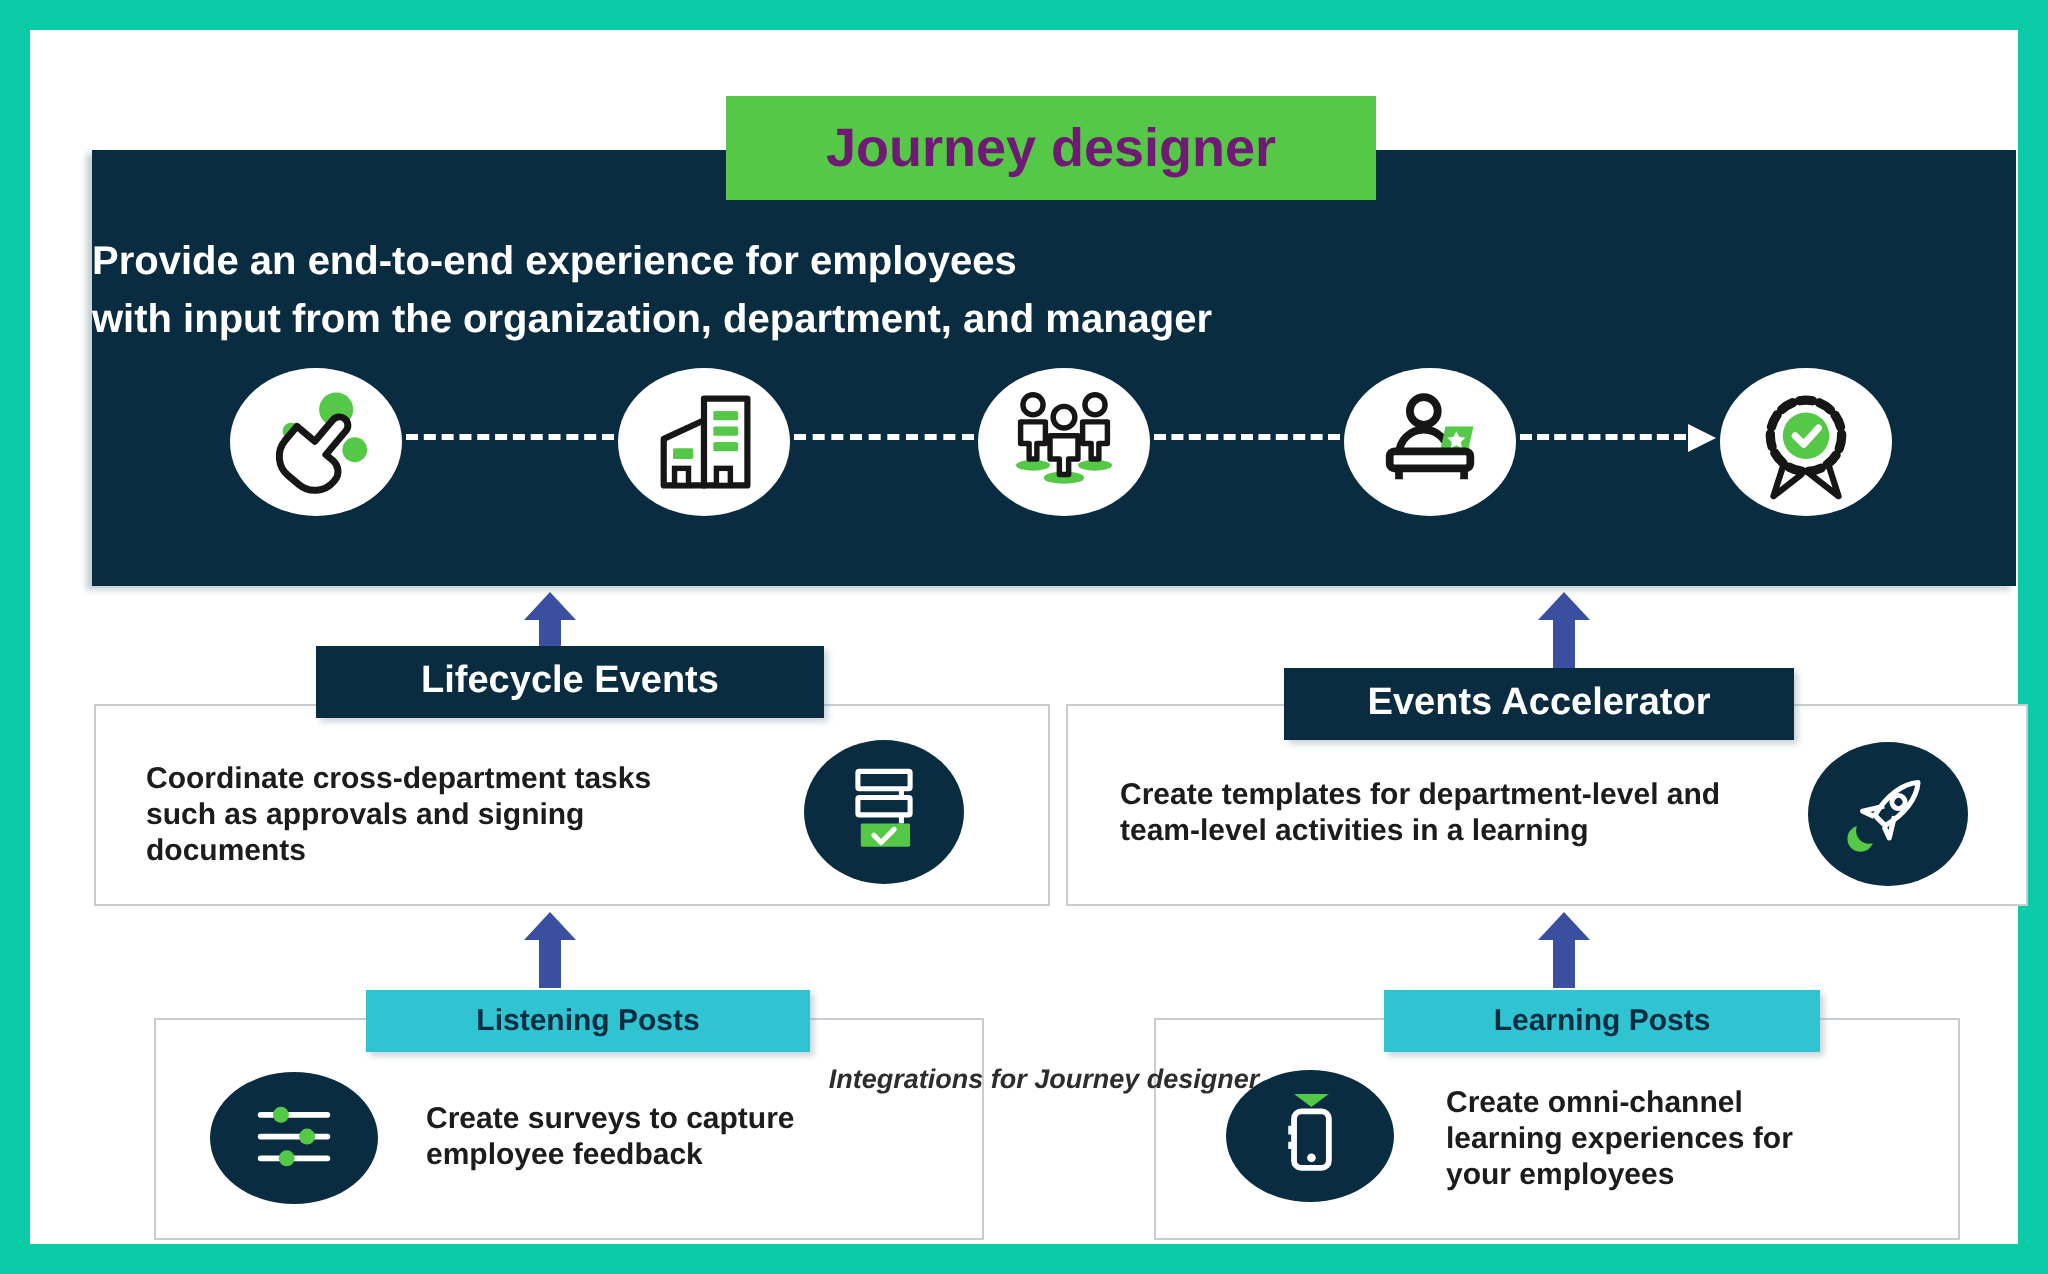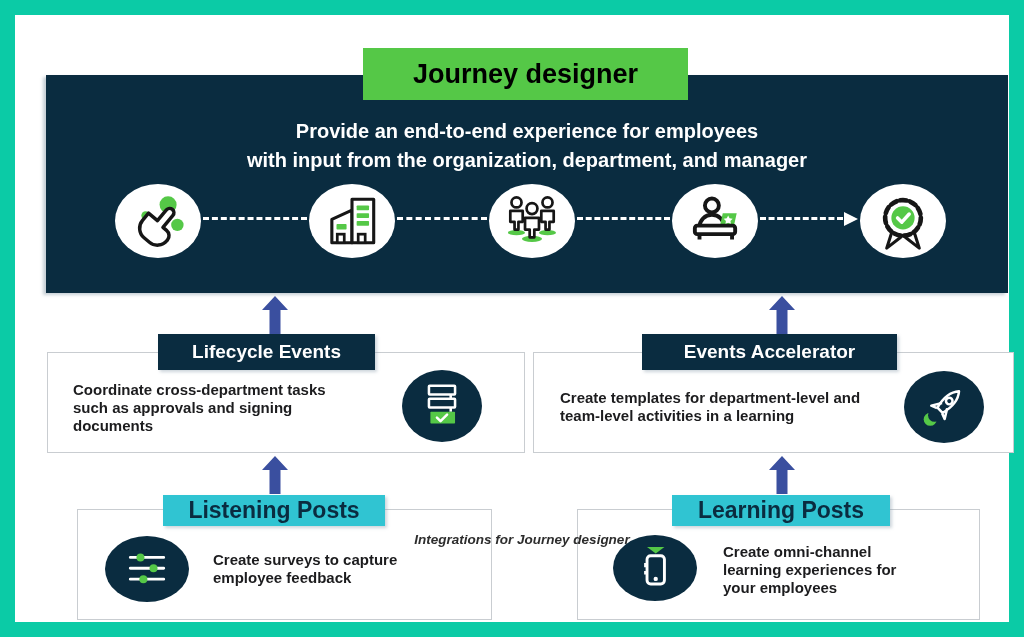--- a/index.html
+++ b/index.html
@@ -2,26 +2,26 @@
 <html style="--c-frame: #0bcba6; --c-navy: #0a2c40; --c-green: #55c847; --c-teal: #30c4d2; --c-arrow: #3a4f9f; --c-border: #c9cdd1; --c-text: #1c1c1e;"><head>
 <meta charset="utf-8">
 <style>
   html,body{margin:0;padding:0;background:#fff;}
   #stage{position:relative;width:1024px;height:637px;background:var(--c-frame,#0bcba6);
          font-family:"Liberation Sans",sans-serif;overflow:hidden;}
   #inner{position:absolute;left:15px;top:15px;right:15px;bottom:15px;background:#fff;}
 
   
   #title{position:absolute;left:348px;top:33px;width:325px;height:52px;background:var(--c-green,#55c847);
-         color:#000000;font-size:27px;font-weight:700;display:flex;align-items:center;justify-content:center;z-index:3;}
+         color:#701a75;font-size:27px;font-weight:700;display:flex;align-items:center;justify-content:center;z-index:3;}
 
   
   #banner{position:absolute;left:31px;top:60px;width:962px;height:218px;background:var(--c-navy,#0a2c40);
           box-shadow:-3px 2px 3px rgba(130,150,165,.45);z-index:1;}
-  #banner-text{position:absolute;left:0;right:0;top:42px;text-align:center;color:#fff;
+  #banner-text{position:absolute;left:0;right:0;top:42px;color:#fff;
                font-size:20px;line-height:29px;font-weight:700;}
   .step{position:absolute;top:109px;width:86px;height:74px;background:#fff;border-radius:50%;
         display:flex;align-items:center;justify-content:center;}
   .step svg{width:62px;height:62px;}
   .step1{left:69px}.step2{left:263px}.step3{left:443px}.step4{left:626px}.step5{left:814px}
   .dash{position:absolute;top:142px;height:0;border-top:3px dashed #fff;}
   .d1{left:157px;width:104px}.d2{left:351px;width:90px}.d3{left:531px;width:93px}.d4{left:714px;width:83px}
   #dash-arrow{position:absolute;left:798px;top:136.5px;width:0;height:0;
               border-top:7px solid transparent;border-bottom:7px solid transparent;border-left:14px solid #fff;}
 
@@ -36,22 +36,22 @@
   .card{position:absolute;background:#fff;border:1px solid var(--c-border,#c9cdd1);z-index:1;}
   #card-lifecycle{left:32px;top:337px;width:476px;height:99px}
   #card-accelerator{left:518px;top:337px;width:479px;height:99px}
   #card-listening{left:62px;top:494px;width:413px;height:109px}
   #card-learning{left:562px;top:494px;width:401px;height:109px}
 
   
   .hdr{position:absolute;display:flex;align-items:center;justify-content:center;font-weight:700;z-index:2;
        box-shadow:2px 2px 3px rgba(130,150,165,.4);}
   .hdr-navy{background:var(--c-navy,#0a2c40);color:#fff;font-size:19px;}
-  .hdr-teal{background:var(--c-teal,#30c4d2);color:var(--c-navy,#0a2c40);font-size:23px;}
-  #hdr-lifecycle{left:143px;top:319px;width:217px;height:36px}
+  .hdr-teal{background:var(--c-teal,#30c4d2);color:var(--c-navy,#0a2c40);font-size:15px;margin-left:20px;}
+  #hdr-lifecycle{left:143px;top:308px;width:254px;height:36px}
   #hdr-accelerator{left:627px;top:319px;width:255px;height:36px}
   #hdr-listening{left:148px;top:480px;width:222px;height:31px}
   #hdr-learning{left:657px;top:480px;width:218px;height:31px}
 
   
   .desc{position:absolute;font-size:15px;line-height:18px;font-weight:700;color:var(--c-text,#1c1c1e);z-index:2;}
   #desc-lifecycle{left:58px;top:366px;width:285px}
   #desc-accelerator{left:545px;top:374px;width:305px}
   #desc-listening{left:198px;top:536px;width:225px}
   #desc-learning{left:708px;top:528px;width:205px}

